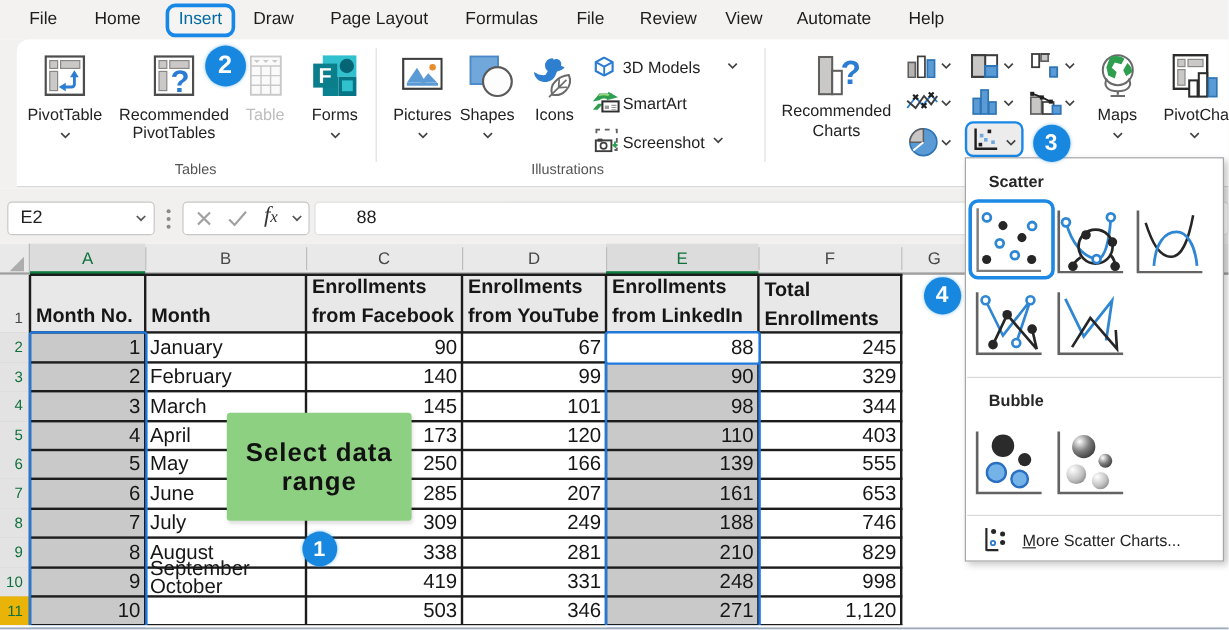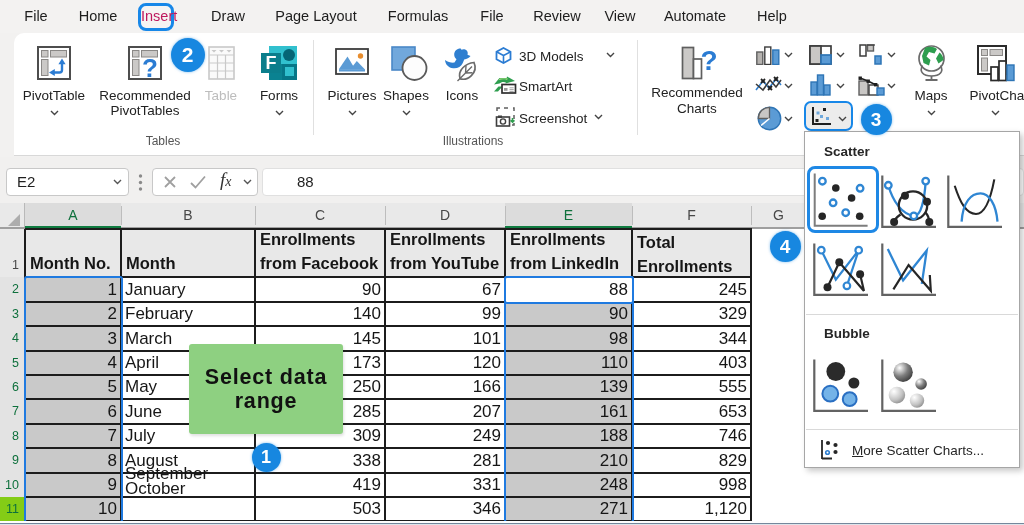--- a/index.html
+++ b/index.html
@@ -24,21 +24,21 @@
 <div class="tab" style="left:-24px;width:120px">File</div>
 <div class="tab" style="left:38px;width:120px">Home</div>
 <div class="tab" style="left:168px;width:120px">Draw</div>
 <div class="tab" style="left:256px;width:120px">Page Layout</div>
 <div class="tab" style="left:358px;width:120px">Formulas</div>
 <div class="tab" style="left:432px;width:120px">File</div>
 <div class="tab" style="left:497px;width:120px">Review</div>
 <div class="tab" style="left:560px;width:120px">View</div>
 <div class="tab" style="left:635px;width:120px">Automate</div>
 <div class="tab" style="left:712px;width:120px">Help</div>
-<div class="ab" style="left:138px;top:3px;width:36px;height:28px;border:3.5px solid #1787e8;border-radius:8px;background:#f5f4f3;text-align:center;line-height:21px;font-size:14.5px;color:#be185d">Insert</div>
+<div class="ab" style="left:138px;top:3px;width:58px;height:28px;border:3.5px solid #1787e8;border-radius:8px;background:#f5f4f3;text-align:center;line-height:21px;font-size:14.5px;color:#0369a1">Insert</div>
 <div class="ab" style="left:0;top:33px;width:1024px;height:124px;background:#f2f1f0"></div>
 <div class="ab" style="left:14px;top:33px;width:1010px;height:123px;background:#fff;border-bottom:1px solid #d8d8d8;border-top-left-radius:10px"></div>
 <div class="ab" style="left:313px;top:40px;width:1px;height:95px;background:#e0e0e0"></div>
 <div class="ab" style="left:637px;top:40px;width:1px;height:95px;background:#e0e0e0"></div>
 <div class="glabel" style="left:103px;width:120px">Tables</div>
 <div class="glabel" style="left:413px;width:120px">Illustrations</div>
 <svg class="mi" style="left:37px;top:46px" width="34" height="34" viewBox="0 0 34 34">
 <rect x="1" y="1" width="32" height="32" fill="#fff" stroke="#4d4d4d" stroke-width="2"></rect>
 <rect x="4.5" y="4.5" width="6.5" height="6.5" fill="#cbc9c7" stroke="#8a8886" stroke-width="1"></rect>
 <rect x="13.5" y="4.5" width="16" height="6.5" fill="#cbc9c7" stroke="#8a8886" stroke-width="1"></rect>
@@ -296,21 +296,21 @@
 <div class="rowhead" style="top:375px;height:24px;background:#e3e3e3;color:#0e703c;line-height:24px;border-right:1px solid #b9b9b9">6</div>
 <div class="ab" style="left:0;top:399px;width:25px;height:1px;background:#b9b9b9"></div>
 <div class="rowhead" style="top:399px;height:25px;background:#e3e3e3;color:#0e703c;line-height:25px;border-right:1px solid #b9b9b9">7</div>
 <div class="ab" style="left:0;top:424px;width:25px;height:1px;background:#b9b9b9"></div>
 <div class="rowhead" style="top:424px;height:24px;background:#e3e3e3;color:#0e703c;line-height:24px;border-right:1px solid #b9b9b9">8</div>
 <div class="ab" style="left:0;top:448px;width:25px;height:1px;background:#b9b9b9"></div>
 <div class="rowhead" style="top:448px;height:25px;background:#e3e3e3;color:#0e703c;line-height:25px;border-right:1px solid #b9b9b9">9</div>
 <div class="ab" style="left:0;top:473px;width:25px;height:1px;background:#b9b9b9"></div>
 <div class="rowhead" style="top:473px;height:24px;background:#e3e3e3;color:#0e703c;line-height:24px;border-right:1px solid #b9b9b9">10</div>
 <div class="ab" style="left:0;top:497px;width:25px;height:1px;background:#b9b9b9"></div>
-<div class="rowhead" style="top:497px;height:24px;background:#84cc16;color:#0e703c;line-height:24px;border-right:1px solid #b9b9b9">11</div>
+<div class="rowhead" style="top:497px;height:24px;background:#eab308;color:#0e703c;line-height:24px;border-right:1px solid #b9b9b9">11</div>
 <div class="ab" style="left:0;top:521px;width:25px;height:1px;background:#b9b9b9"></div>
 <div class="ab" style="left:25px;top:229px;width:726px;height:48px;background:#e8e8e8"></div>
 <div class="ab" style="left:25px;top:277px;width:96px;height:244px;background:#c9c9c9"></div>
 <div class="ab" style="left:505px;top:302px;width:127px;height:219px;background:#c9c9c9"></div>
 <div class="vline" style="left:24.0px;top:229px;width:2px;height:292px"></div>
 <div class="vline" style="left:120.0px;top:229px;width:2px;height:292px"></div>
 <div class="vline" style="left:254.0px;top:229px;width:2px;height:292px"></div>
 <div class="vline" style="left:384.0px;top:229px;width:2px;height:292px"></div>
 <div class="vline" style="left:504.0px;top:229px;width:2px;height:292px"></div>
 <div class="vline" style="left:631.0px;top:229px;width:2px;height:292px"></div>

